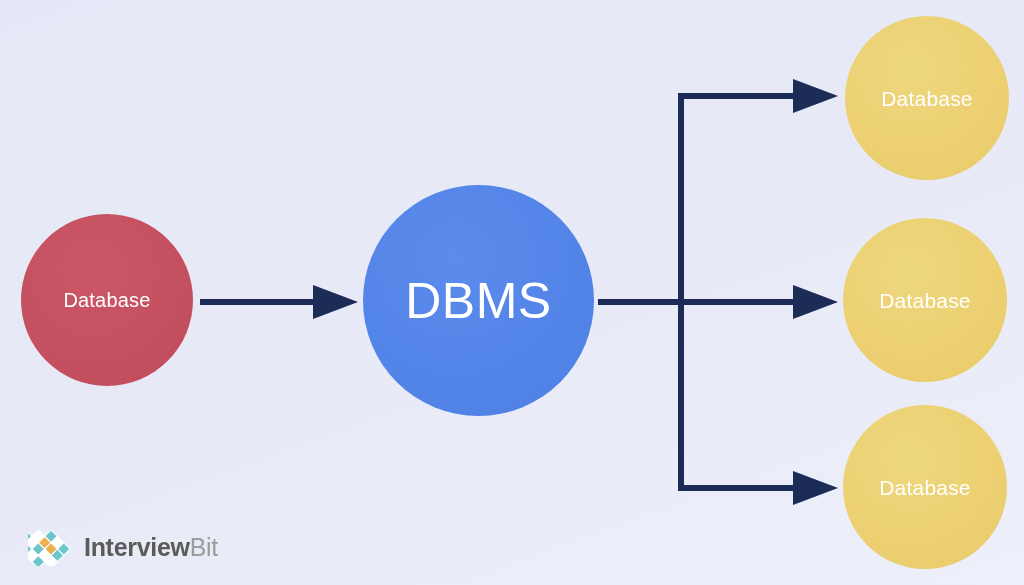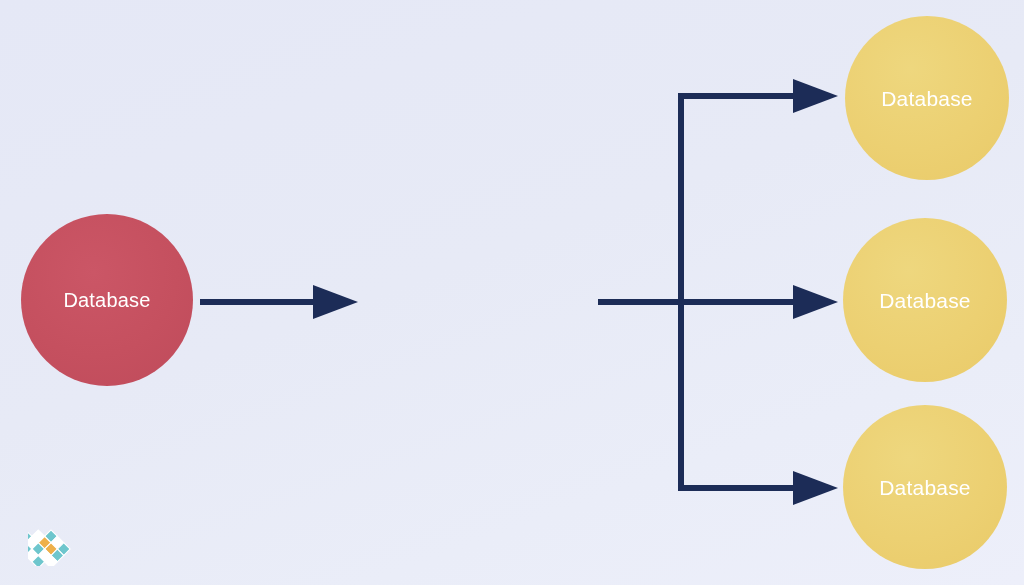--- a/index.html
+++ b/index.html
@@ -160,20 +160,23 @@
   <div class="conn conn-h" id="line-bus-t1"></div>
   <div class="arrowhead" id="arrow-bus-t1"></div>
 
   <div class="conn conn-h" id="line-bus-t2"></div>
   <div class="arrowhead" id="arrow-bus-t2"></div>
 
   <div class="node" id="node-source">
     <span class="node-label">Database</span>
   </div>
 
+  <div class="node" id="node-dbms">
+    <span class="node-label">DBMS</span>
+  </div>
 
   <div class="node node-target" id="node-target-0">
     <span class="node-label">Database</span>
   </div>
 
   <div class="node node-target" id="node-target-1">
     <span class="node-label">Database</span>
   </div>
 
   <div class="node node-target" id="node-target-2">
@@ -198,15 +201,18 @@
 
         <rect x="-18" y="27" width="9" height="9" fill="#ffffff" stroke="#ffffff" stroke-width="1.1"></rect>
         <rect x="-9" y="27" width="9" height="9" fill="#6ec6cd" stroke="#ffffff" stroke-width="1.1"></rect>
         <rect x="0" y="27" width="9" height="9" fill="#ffffff" stroke="#ffffff" stroke-width="1.1"></rect>
         <rect x="9" y="18" width="9" height="9" fill="#ffffff" stroke="#ffffff" stroke-width="1.1"></rect>
         <rect x="18" y="9" width="9" height="9" fill="#6ec6cd" stroke="#ffffff" stroke-width="1.1"></rect>
         <rect x="18" y="18" width="9" height="9" fill="#ffffff" stroke="#ffffff" stroke-width="1.1"></rect>
         <rect x="9" y="27" width="9" height="9" fill="#6ec6cd" stroke="#ffffff" stroke-width="1.1"></rect>
       </g>
     </svg>
+    <div id="logo-text">
+      <span class="logo-word-primary">Interview</span><span class="logo-word-secondary">Bit</span>
+    </div>
   </div>
 
 </div>
 
 </body></html>

